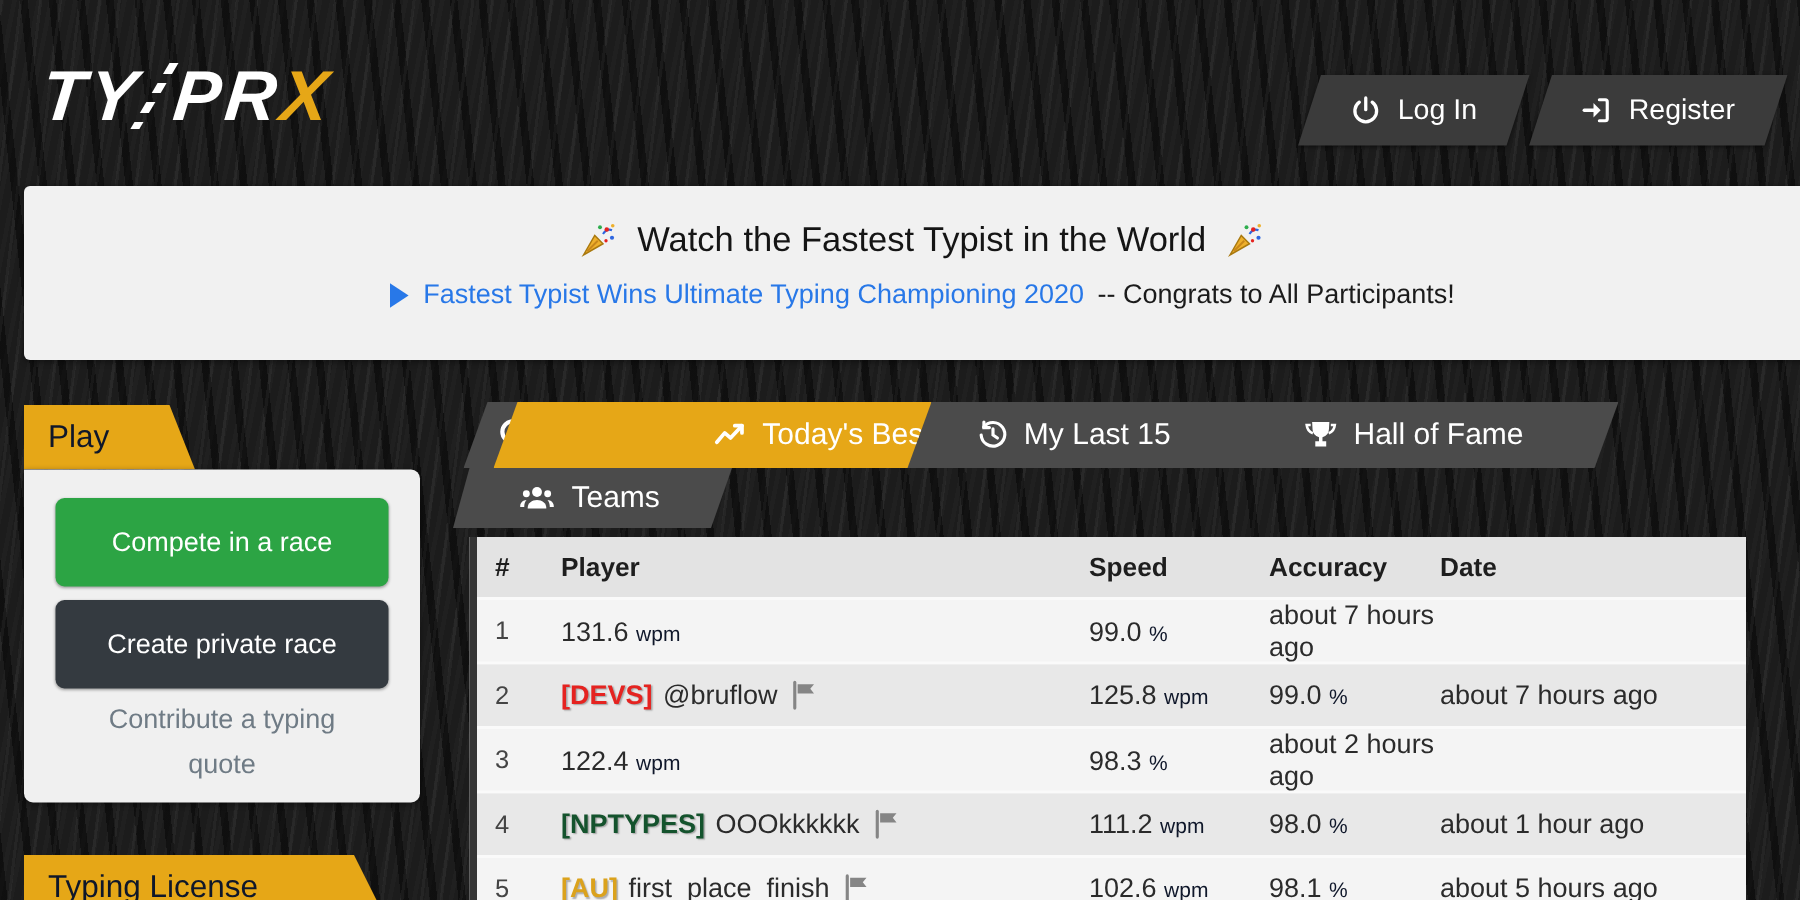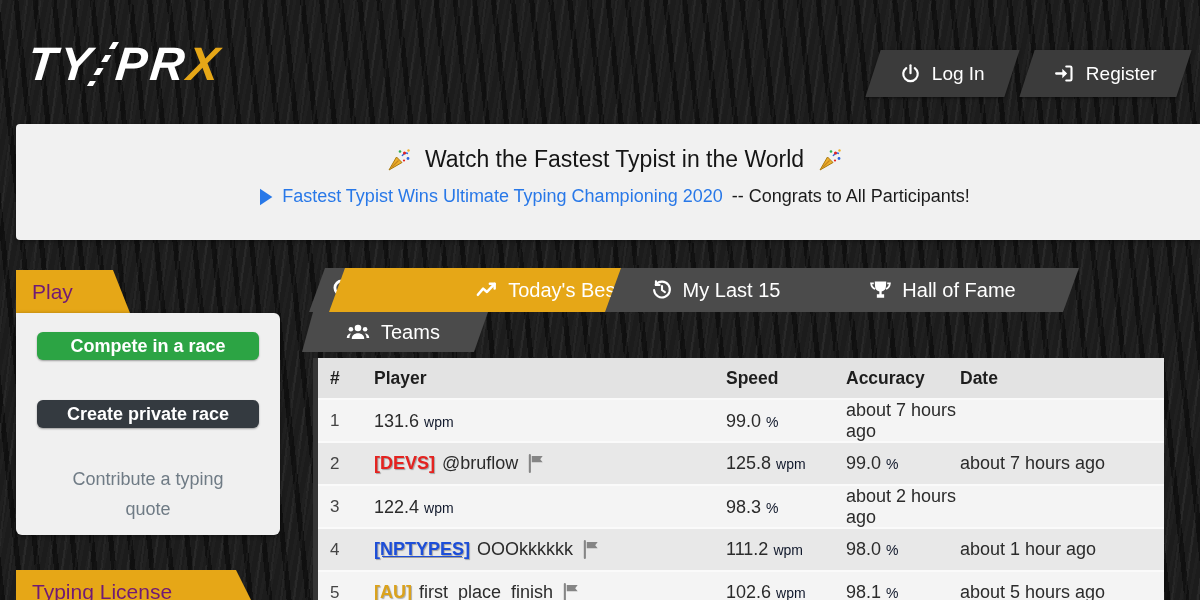--- a/index.html
+++ b/index.html
@@ -47,38 +47,37 @@
     display:flex; align-items:center; justify-content:center; gap:14px;
   }
   .banner-line2 {
     margin-top:13px; font-size:18px; color:#1b1b1b;
     display:flex; align-items:center; justify-content:center; gap:9px;
   }
   .banner-link { color:#2878e8; cursor:pointer; }
 
   
   .gold-tab {
-    position:absolute; background:#e6a717; color:#701a75; font-size:21px;
+    position:absolute; background:#e6a717; color:#0f172a; font-size:21px;
     display:flex; align-items:center; padding-left:16px;
   }
   .play-tab  { left:16px; top:270px; width:114px; height:43px;
                clip-path:polygon(0 0, calc(100% - 17px) 0, 100% 100%, 0 100%); }
   .license-tab { left:16px; top:570px; width:242px; height:44px;
                clip-path:polygon(0 0, calc(100% - 22px) 0, 100% 100%, 0 100%); }
 
   
   .side-card {
     position:absolute; left:16px; top:313px; width:264px; height:222px;
     background:#f0f0f0; border-radius:0 6px 6px 6px; box-shadow:0 1px 4px rgba(0,0,0,.4);
   }
   .side-btn {
-    position:absolute; left:21px; width:222px; height:28px; border:none; border-radius:6px;
+    position:absolute; left:21px; width:222px; height:59px; border:none; border-radius:6px;
     color:#fff; font-size:18px; font-family:inherit; cursor:pointer; display:block;
     box-shadow:0 1px 2px rgba(0,0,0,.35);
-    font-weight:bold;
   }
   .btn-green { top:19px; background:#2ca444; }
   .btn-dark  { top:87px; background:#343a40; }
   .contribute {
     position:absolute; left:32px; top:152px; width:200px; text-align:center;
     color:#6f7b85; font-size:18px; line-height:1.65; cursor:pointer;
   }
 
   
   .tabbar1 {
@@ -296,21 +295,21 @@
         </div>
         <div class="trow row-odd">
           <div class="cell-rank">3</div>
           <div class="cell-speed"><span>122.4</span><span class="unit">wpm</span></div>
           <div class="cell-accuracy"><span>98.3</span><span class="unit">%</span></div>
           <div class="cell-date">about 2 hours ago</div>
         </div>
         <div class="trow row-even">
           <div class="cell-rank">4</div>
           <div class="cell-player">
-            <span class="ptag" style="color: #1d4ed8; text-decoration: underline;">[NPTYPES]</span>
+            <span class="ptag" style="color: #14532d;">[NPTYPES]</span>
             <span class="pname">OOOkkkkkk</span>
             <span class="flag">
               <svg viewBox="0 0 20 22" width="19" height="21">
                 <path d="M3 2v18" stroke="#858585" stroke-width="2.2" stroke-linecap="round"></path>
                 <path d="M5 3.2h11.5l-2.6 3.3 2.6 3.3H5z" fill="#858585"></path>
               </svg>
             </span>
           </div>
           <div class="cell-speed"><span>111.2</span><span class="unit">wpm</span></div>
           <div class="cell-accuracy"><span>98.0</span><span class="unit">%</span></div>

